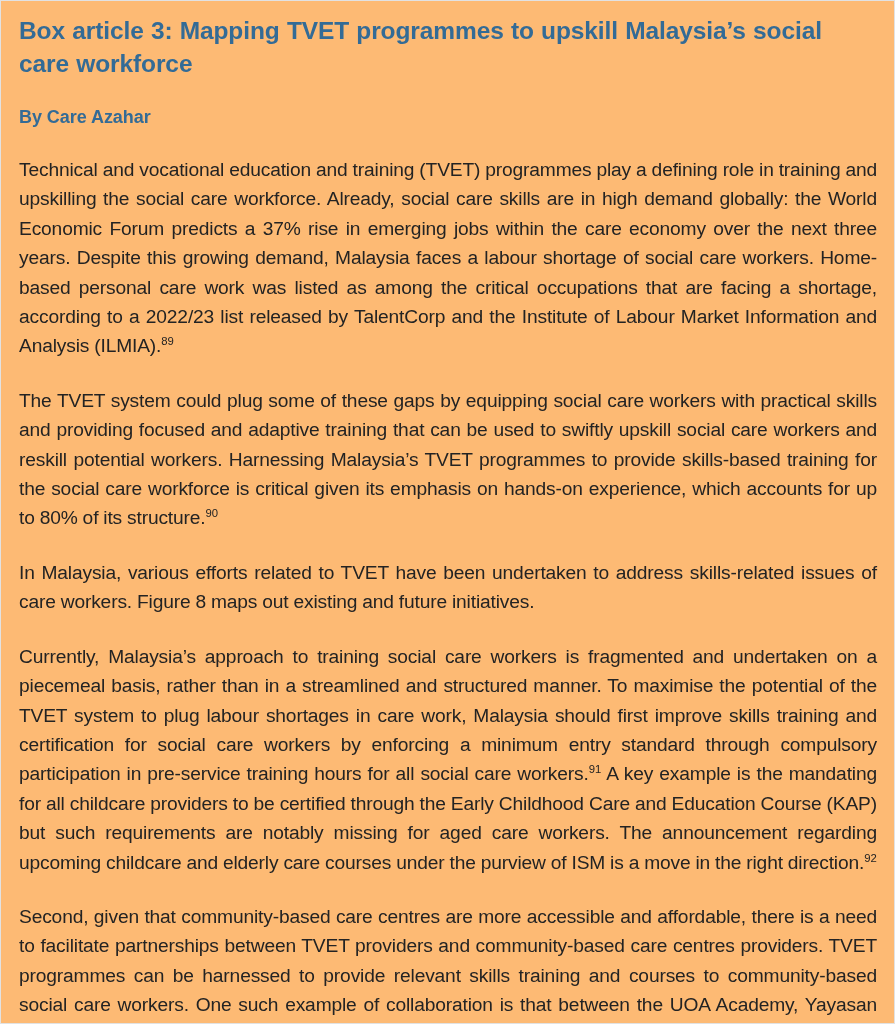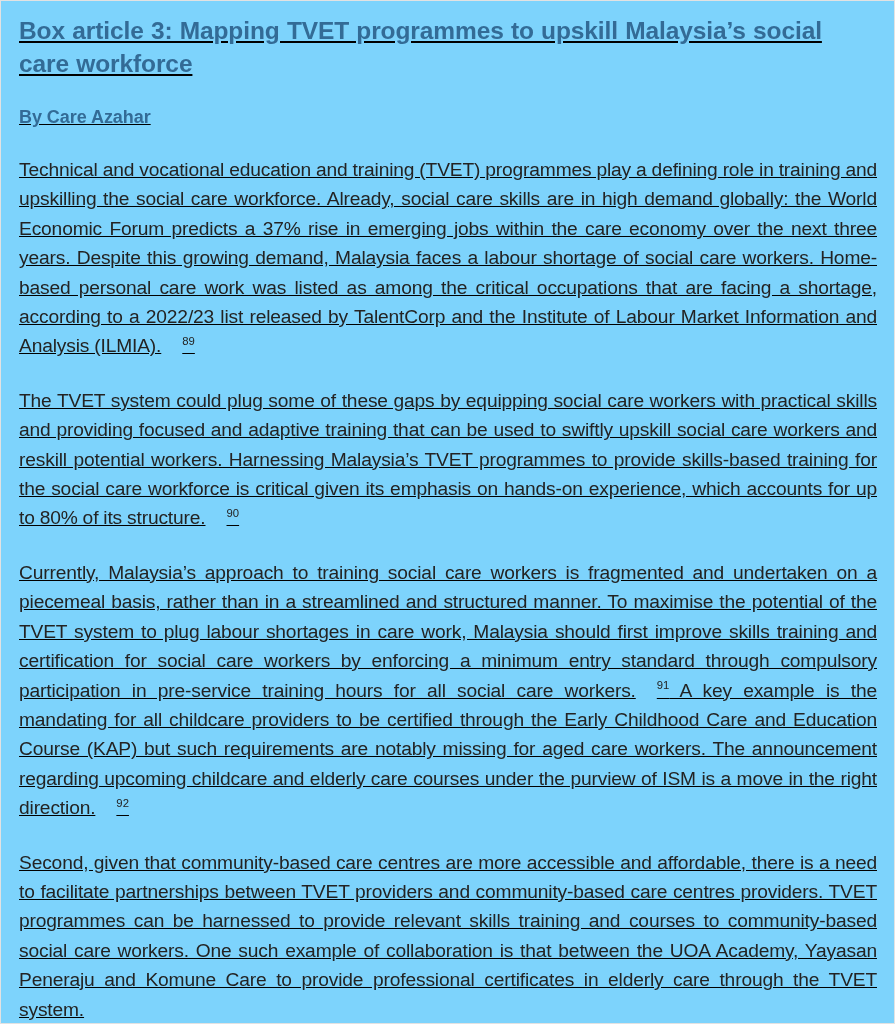--- a/index.html
+++ b/index.html
@@ -11,25 +11,24 @@
     width: 895px;
     height: 1024px;
     background: #ebebeb;
     font-family: "Liberation Sans", sans-serif;
     -webkit-font-smoothing: antialiased;
   }
   .box {
     box-sizing: border-box;
     width: 895px;
     height: 1024px;
-    background: #7dd3fc;
+    background: #fdba74;
     border: 1px solid #e2e2e2;
     padding: 13px 17px 0 18px;
     overflow: hidden;
-    text-decoration: underline;
   }
   .article-title {
     color: #336b96;
     font-size: 24.5px;
     font-weight: bold;
     line-height: 33px;
     letter-spacing: -0.1px;
     margin: 0;
     text-align: left;
     word-spacing: 0.5px;
@@ -57,37 +56,37 @@
     hyphens: none;
   }
   p.para:last-child {
     margin-bottom: 0;
   }
   sup {
     font-size: 0.59em;
     vertical-align: super;
     line-height: 0;
     letter-spacing: 0;
-    margin-left: 21px;
   }
 </style>
 </head>
 <body>
 
 <div class="box">
 
   <h1 class="article-title">Box article 3: Mapping TVET programmes to upskill Malaysia’s social care workforce</h1>
 
   <div class="byline">By Care Azahar</div>
 
   <div class="body-copy">
 
     <p class="para"><span>Technical and vocational education and training (TVET) programmes play a defining role in training and upskilling the social care workforce. Already, social care skills are in high demand globally: the World Economic Forum predicts a 37% rise in emerging jobs within the care economy over the next three years. Despite this growing demand, Malaysia faces a labour shortage of social care workers. Home-based personal care work was listed as among the critical occupations that are facing a shortage, according to a 2022/23 list released by TalentCorp and the Institute of Labour Market Information and Analysis (ILMIA).</span><sup>89</sup></p>
 
     <p class="para"><span>The TVET system could plug some of these gaps by equipping social care workers with practical skills and providing focused and adaptive training that can be used to swiftly upskill social care workers and reskill potential workers. Harnessing Malaysia’s TVET programmes to provide skills-based training for the social care workforce is critical given its emphasis on hands-on experience, which accounts for up to 80% of its structure.</span><sup>90</sup></p>
 
+    <p class="para"><span>In Malaysia, various efforts related to TVET have been undertaken to address skills-related issues of care workers. Figure 8 maps out existing and future initiatives.</span></p>
 
     <p class="para"><span>Currently, Malaysia’s approach to training social care workers is fragmented and undertaken on a piecemeal basis, rather than in a streamlined and structured manner. To maximise the potential of the TVET system to plug labour shortages in care work, Malaysia should first improve skills training and certification for social care workers by enforcing a minimum entry standard through compulsory participation in pre-service training hours for all social care workers.</span><sup>91</sup><span> A key example is the mandating for all childcare providers to be certified through the Early Childhood Care and Education Course (KAP) but such requirements are notably missing for aged care workers. The announcement regarding upcoming childcare and elderly care courses under the purview of ISM is a move in the right direction.</span><sup>92</sup></p>
 
     <p class="para"><span>Second, given that community-based care centres are more accessible and affordable, there is a need to facilitate partnerships between TVET providers and community-based care centres providers. TVET programmes can be harnessed to provide relevant skills training and courses to community-based social care workers. One such example of collaboration is that between the UOA Academy, Yayasan Peneraju and Komune Care to provide professional certificates in elderly care through the TVET system.</span></p>
 
   </div>
 </div>
 
 </body></html>

